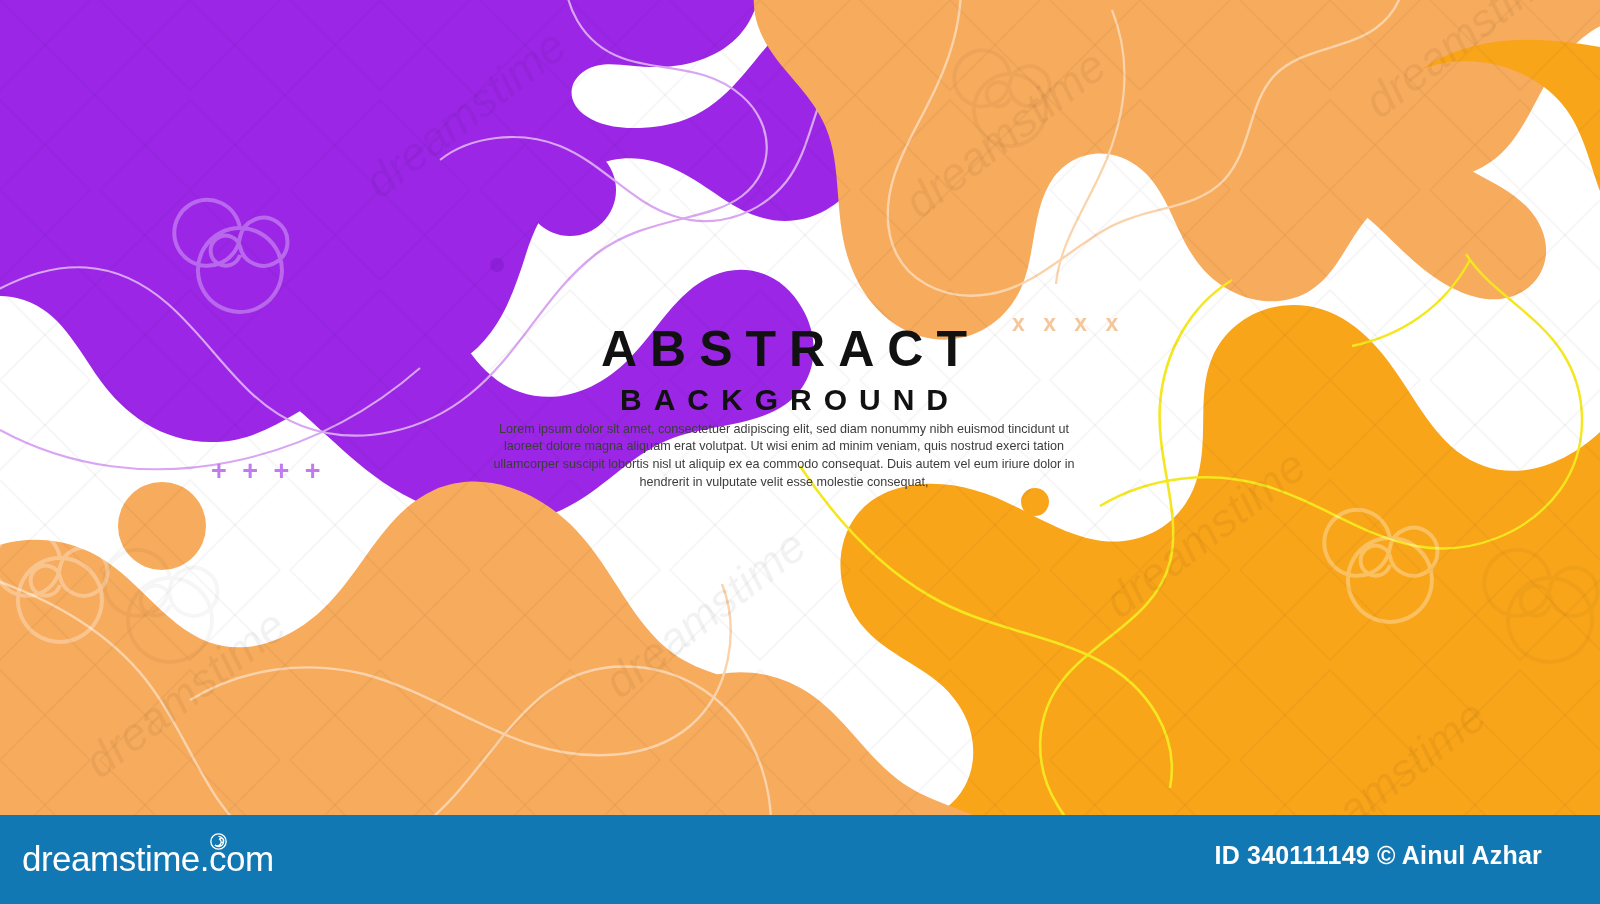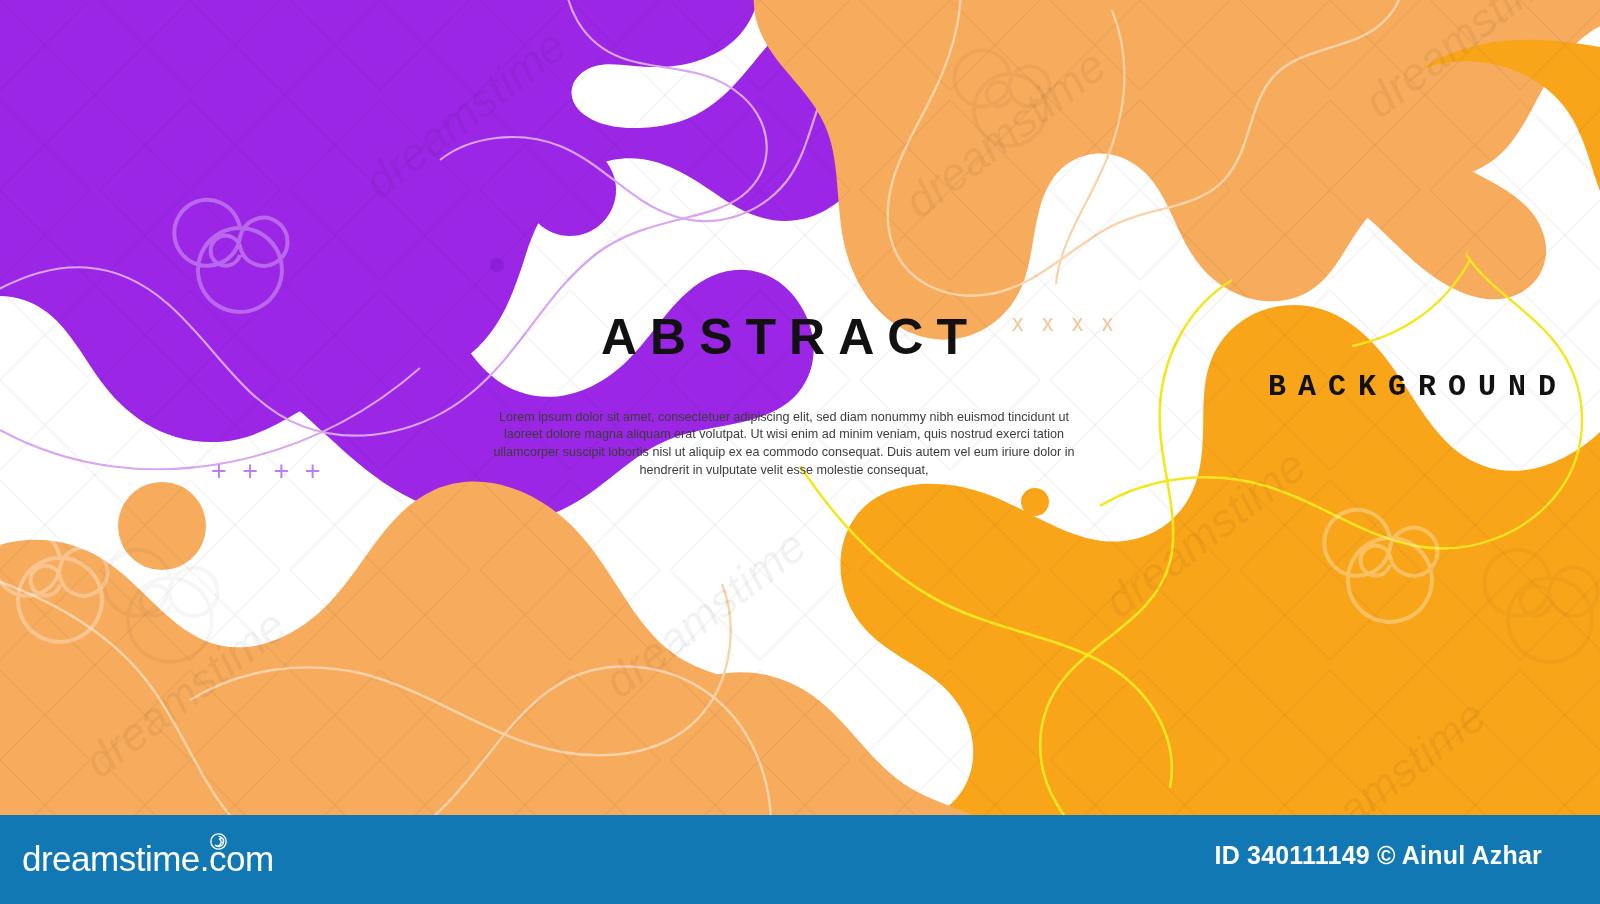--- a/index.html
+++ b/index.html
@@ -21,59 +21,58 @@
     position: absolute;
     left: 0; top: 0;
     width: 1600px;
     height: 904px;
     display: block;
   }
   
   .text-block {
     position: absolute;
     left: 0;
-    top: 312px;
+    top: 324px;
     width: 1568px;
     text-align: center;
     pointer-events: none;
   }
   .title {
     font-family: "Liberation Sans", sans-serif;
     font-size: 50px;
     font-weight: 700;
     letter-spacing: 13px;
     color: #111111;
     line-height: 1.02;
     margin: 0 0 0 13px;
   }
   .subtitle {
-    font-family: Liberation Mono, monospace;
+    font-family: Liberation Sans, sans-serif;
     font-size: 30px;
     font-weight: 700;
     letter-spacing: 12px;
     color: #111111;
     line-height: 1.25;
     margin: 6px 0 0 12px;
-    text-align: right;
   }
   .paragraph {
     font-family: "Liberation Sans", sans-serif;
     font-size: 12.6px;
     font-weight: 400;
     color: #3c3c3c;
     line-height: 1.42;
     width: 600px;
     margin: 2px auto 0 auto;
     text-align: center;
   }
   
   .marks {
     position: absolute;
     font-family: "Liberation Sans", sans-serif;
-    font-weight: 400;
+    font-weight: 700;
     white-space: pre;
     user-select: none;
   }
   .marks-plus {
     left: 211px;
     top: 456px;
     font-size: 27px;
     letter-spacing: 4px;
     color: #c07bf0;
   }

